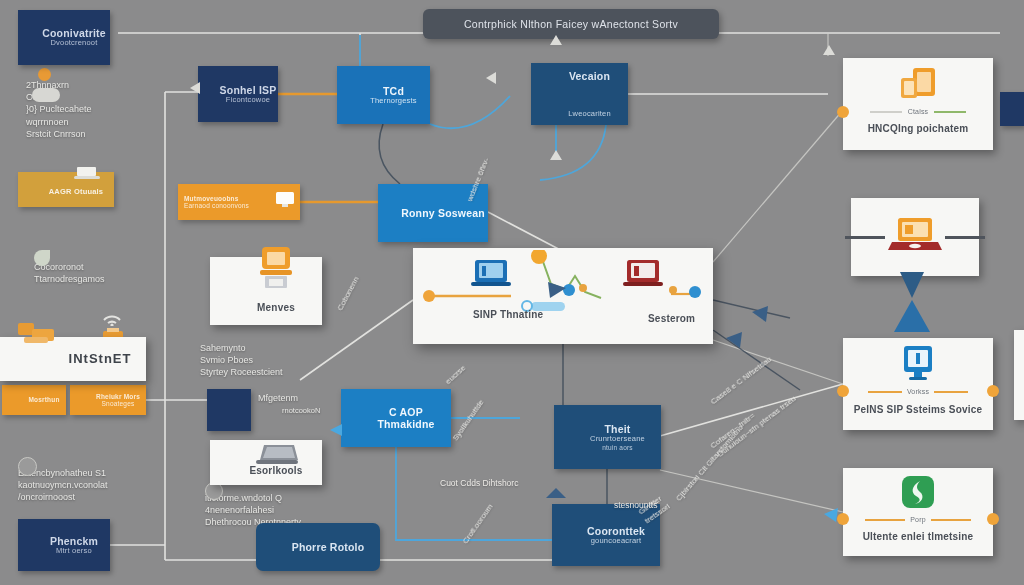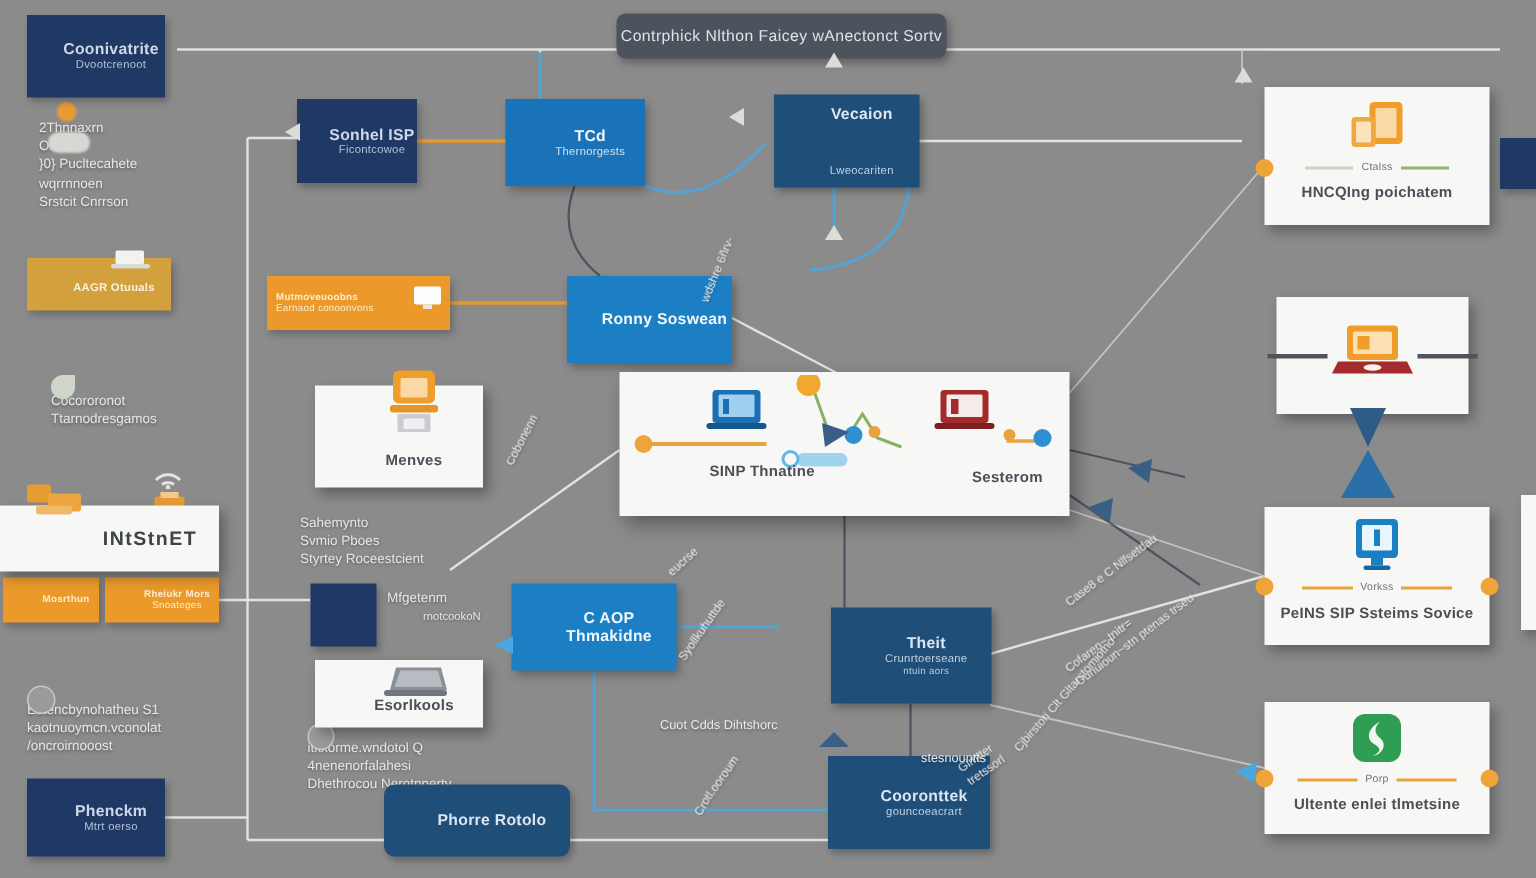--- a/index.html
+++ b/index.html
@@ -80,21 +80,21 @@
       <path d="M713 300 L790 318"></path>
       <path d="M713 330 L800 390"></path>
       <path d="M563 344 L563 405"></path>
     </g>
     <g stroke="#eb9a2a" stroke-width="2.4" fill="none" opacity=".95">
       <path d="M300 202 L378 202"></path>
       <path d="M278 94 L337 94"></path>
     </g>
   </svg>
 
-  <div class="banner" style="left:411px;top:9px;width:220px;height:30px;">
+  <div class="banner" style="left:423px;top:9px;width:296px;height:30px;">
     <span>Contrphick Nlthon Faicey wAnectonct Sortv</span>
   </div>
 
   <div class="ghost" style="left:26px;top:67px;width:150px;white-space:pre-line;">
     <span>2Thnnaxrn
 Orahoe
 }0} Pucltecahete
 wqrrnnoen
 Srstcit Cnrrson</span>
   </div>
@@ -148,21 +148,21 @@
   <div class="node nav blur" style="left:198px;top:66px;width:80px;height:56px;">
     <div class="t1">Sonhel ISP</div>
     <div class="t2">Ficontcowoe</div>
   </div>
 
   <div class="node nblue blur" style="left:337px;top:66px;width:93px;height:58px;">
     <div class="t1">TCd</div>
     <div class="t2">Thernorgests</div>
   </div>
 
-  <div class="node nmid blur" style="left:516px;top:63px;width:97px;height:62px;gap:28px;">
+  <div class="node nmid blur" style="left:531px;top:63px;width:97px;height:62px;gap:28px;">
     <div class="t1">Vecaion</div>
     <div class="t2">Lweocariten</div>
   </div>
 
   <div class="node nblue2 blur" style="left:378px;top:184px;width:110px;height:58px;">
     <div class="t1">Ronny Soswean</div>
   </div>
 
   <div class="node norange blur" style="left:178px;top:184px;width:122px;height:36px;flex-direction:row;justify-content:flex-start;padding-left:6px;">
     <div style="text-align:left;">

